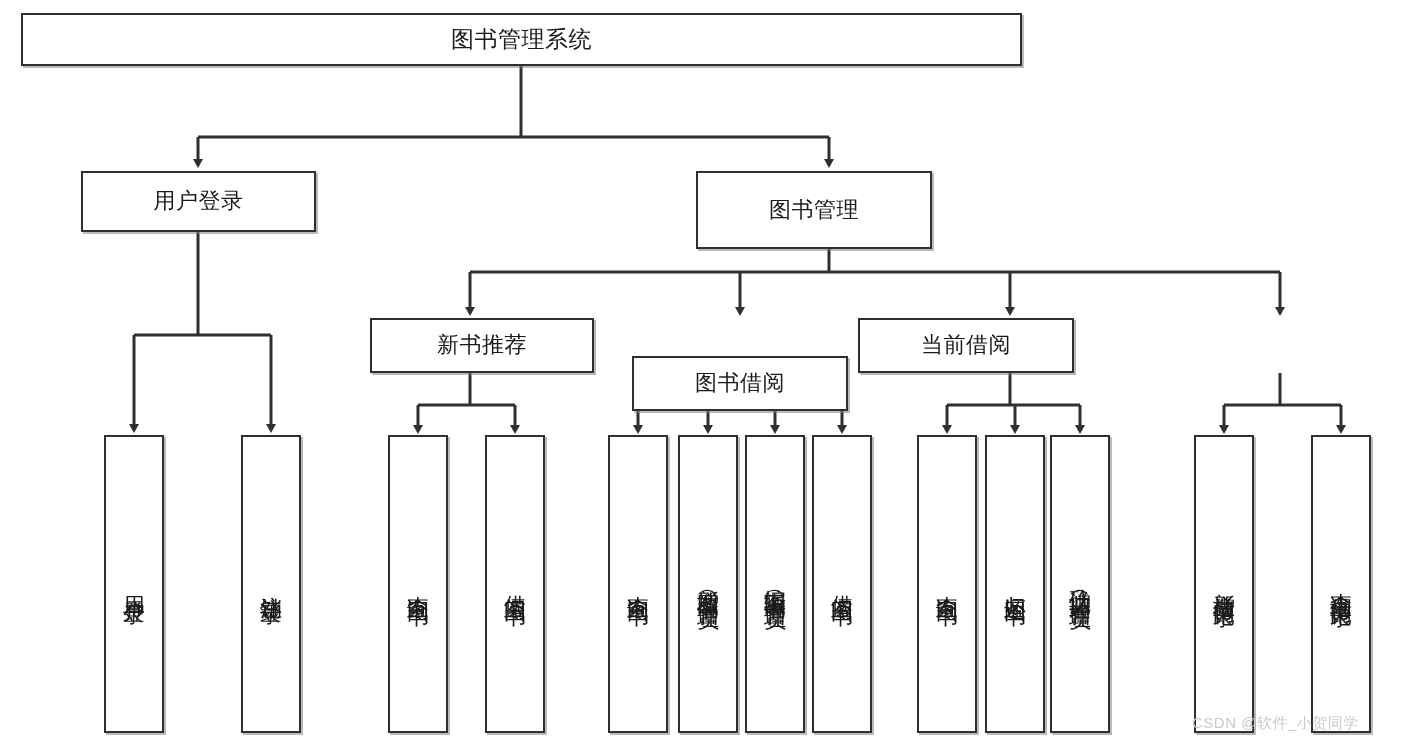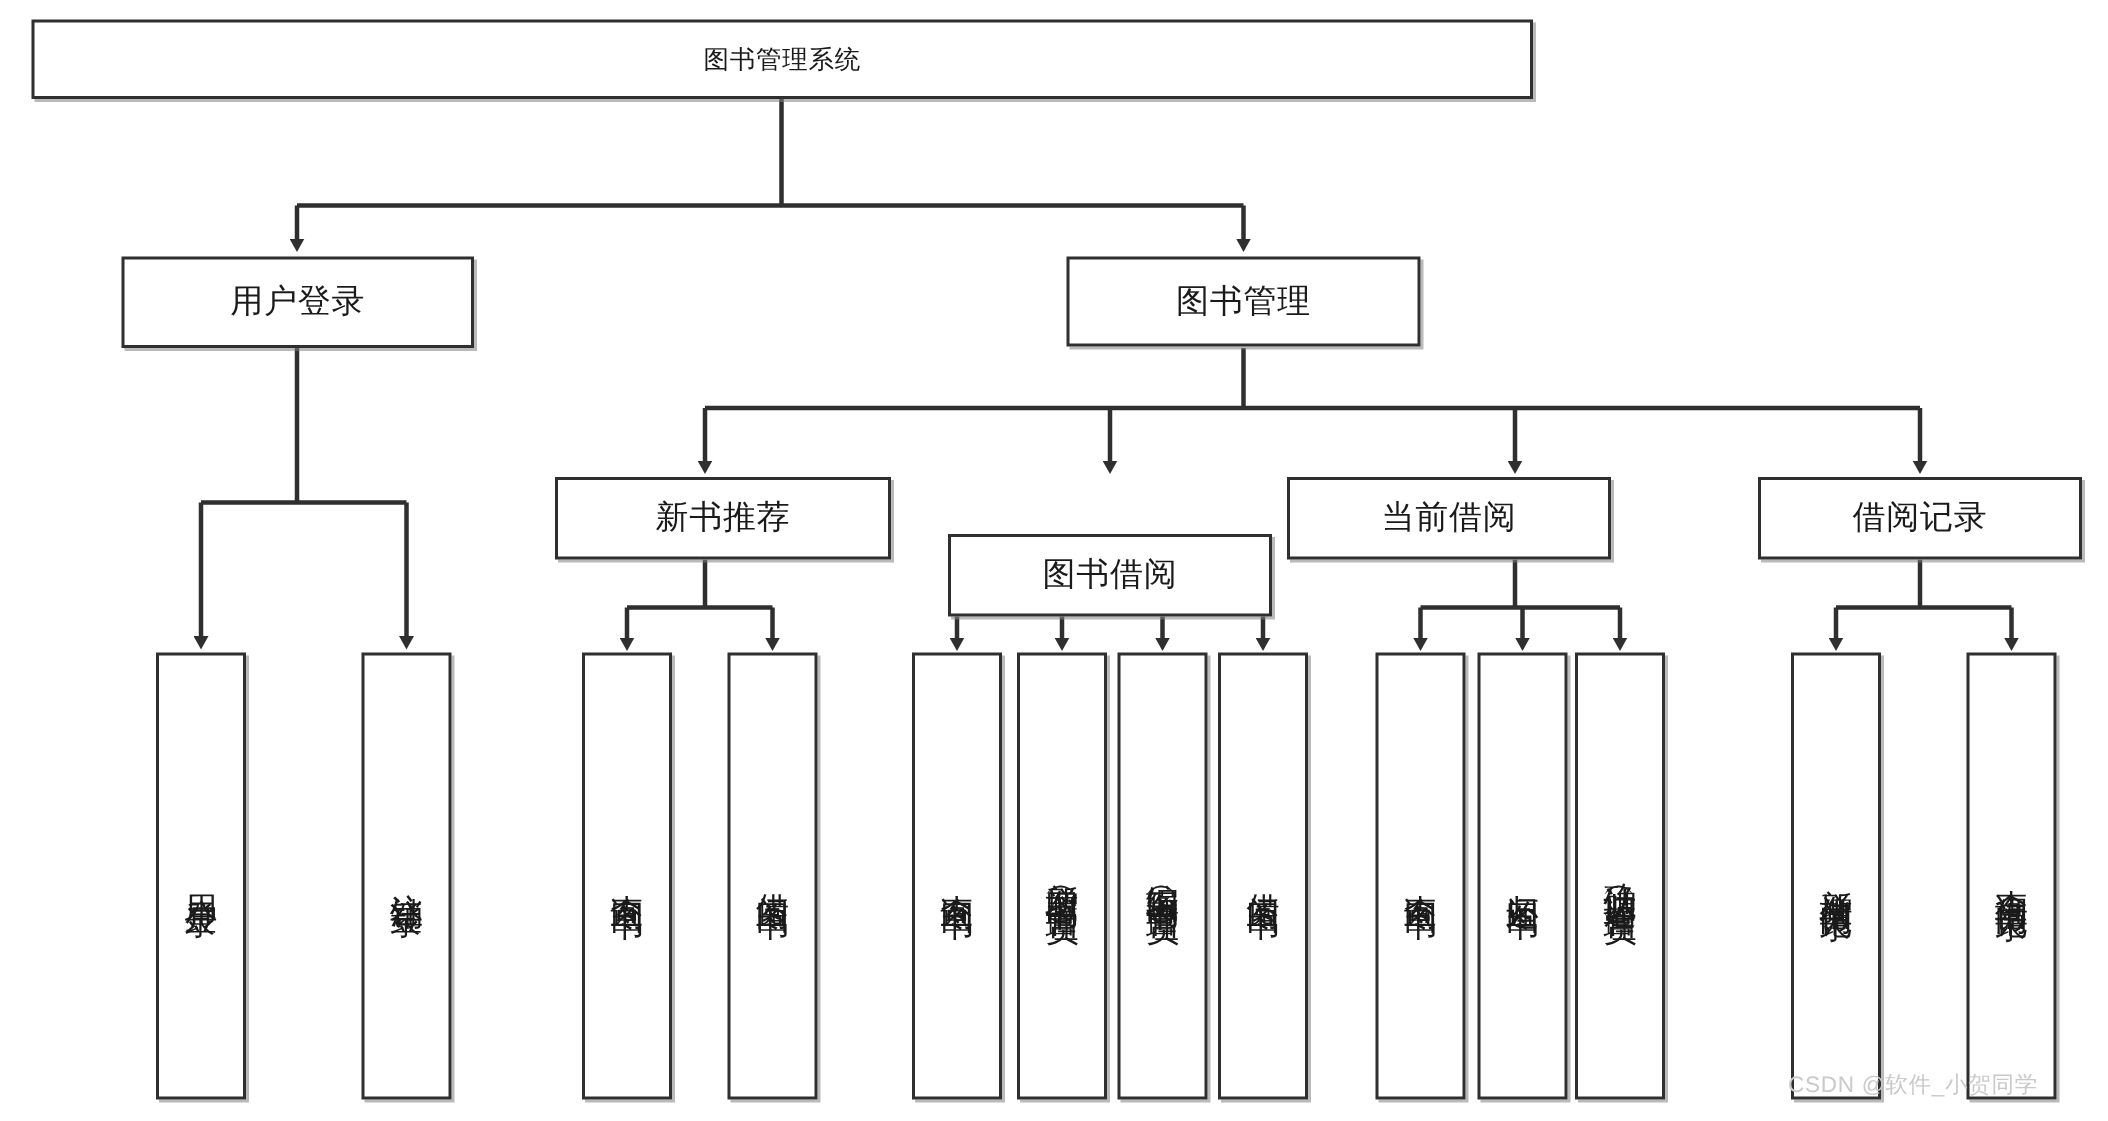--- a/index.html
+++ b/index.html
@@ -35,21 +35,21 @@
     justify-content: center;
     color: #1a1a1a;
     z-index: 2;
   }
   .node .label {
     display: block;
     line-height: 1.12;
     letter-spacing: 0.5px;
   }
   .node-root .label {
-    font-size: 17px;
+    font-size: 23px;
   }
   .node-branch .label {
     font-size: 22px;
   }
   .node-leaf {
     border-width: 2px;
   }
   .node-leaf .label {
     writing-mode: vertical-rl;
     text-orientation: upright;
@@ -122,35 +122,32 @@
     </g>
   </svg>
 
   <div class="node node-root" style="left:21px; top:13px; width:1001px; height:53px;">
     <span class="label">图书管理系统</span>
   </div>
 
   <div class="node node-branch" style="left:81px; top:171px; width:235px; height:61px;">
     <span class="label">用户登录</span>
   </div>
-  <div class="node node-branch" style="left:711px; top:171px; width:236px; height:60px;">
+  <div class="node node-branch" style="left:696px; top:171px; width:236px; height:78px;">
     <span class="label">图书管理</span>
   </div>
 
   <div class="node node-branch" style="left:370px; top:318px; width:224px; height:55px;">
     <span class="label">新书推荐</span>
   </div>
   <div class="node node-branch" style="left:632px; top:318px; width:216px; height:55px;margin-top:38px;">
     <span class="label">图书借阅</span>
   </div>
   <div class="node node-branch" style="left:858px; top:318px; width:216px; height:55px;">
     <span class="label">当前借阅</span>
-  </div>
-  <div class="node node-branch" style="left:1172px; top:318px; width:216px; height:55px;">
-    <span class="label">借阅记录</span>
   </div>
 
   <div class="node node-leaf" style="left:104px; top:435px; width:60px; height:298px;">
     <span class="label">用户登录</span>
   </div>
   <div class="node node-leaf" style="left:241px; top:435px; width:60px; height:298px;">
     <span class="label">注销登录</span>
   </div>
   <div class="node node-leaf" style="left:388px; top:435px; width:60px; height:298px;">
     <span class="label">查询图书</span>

